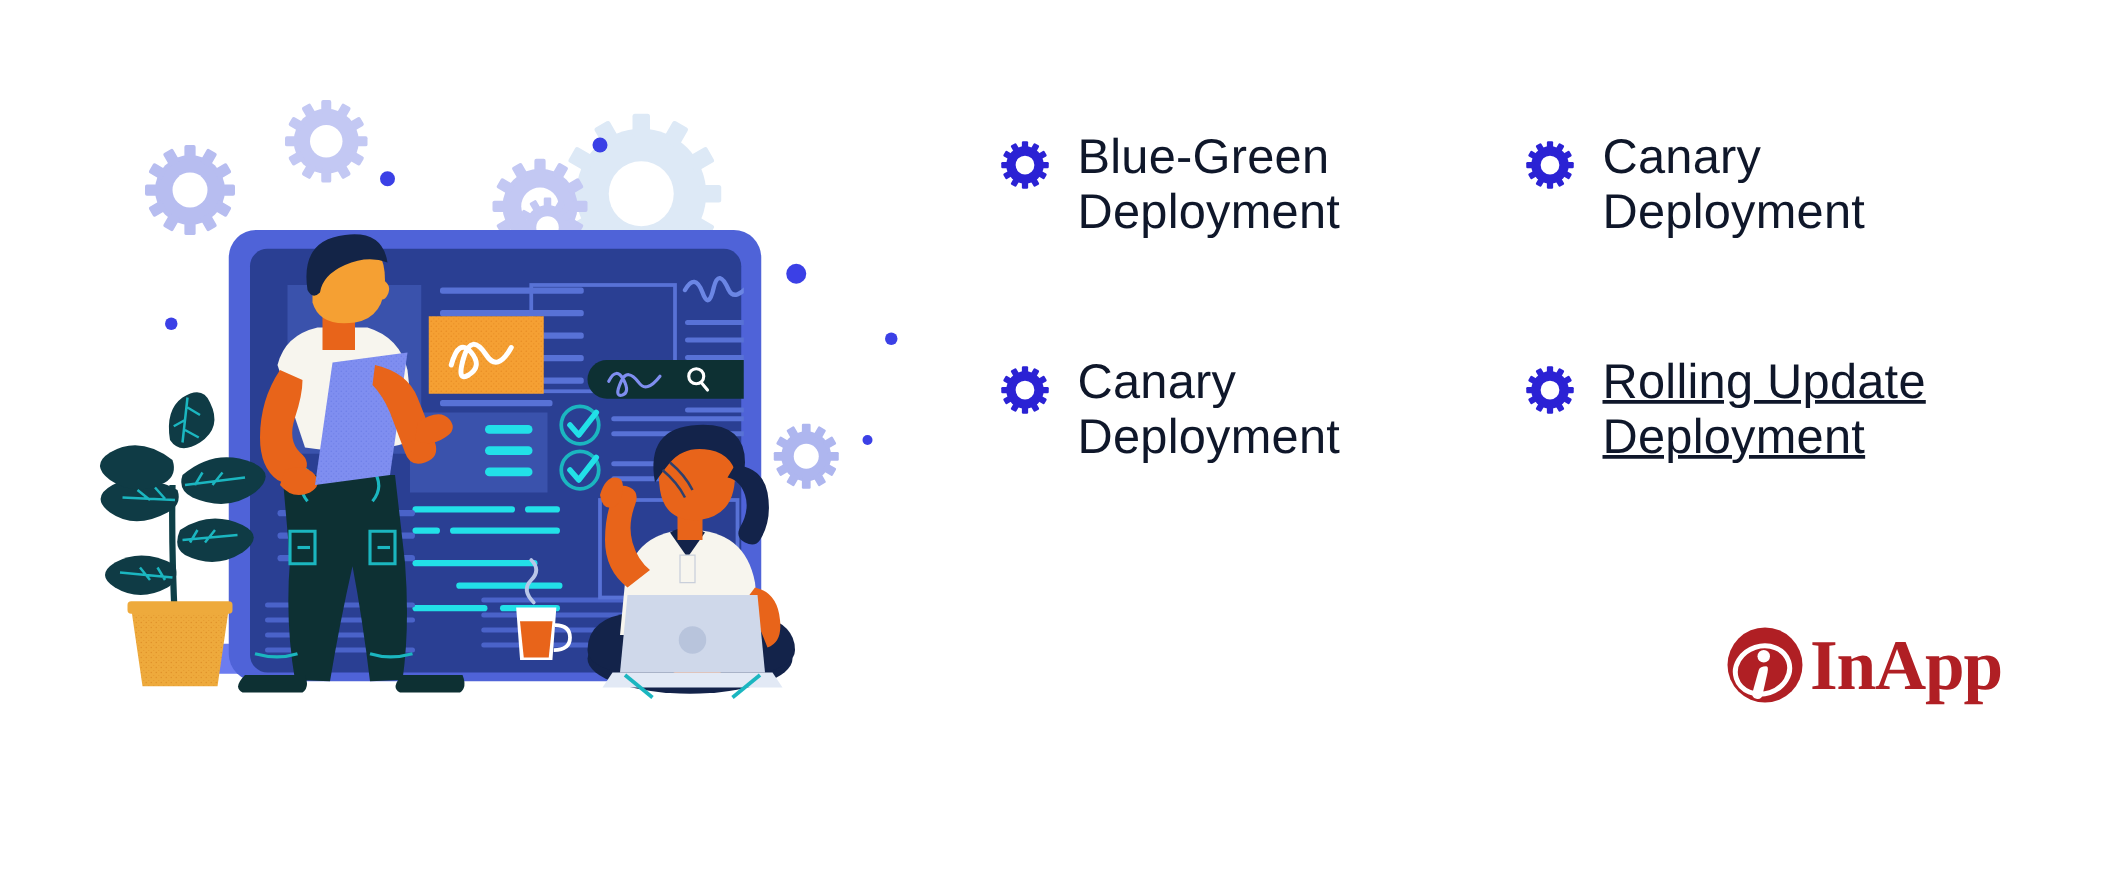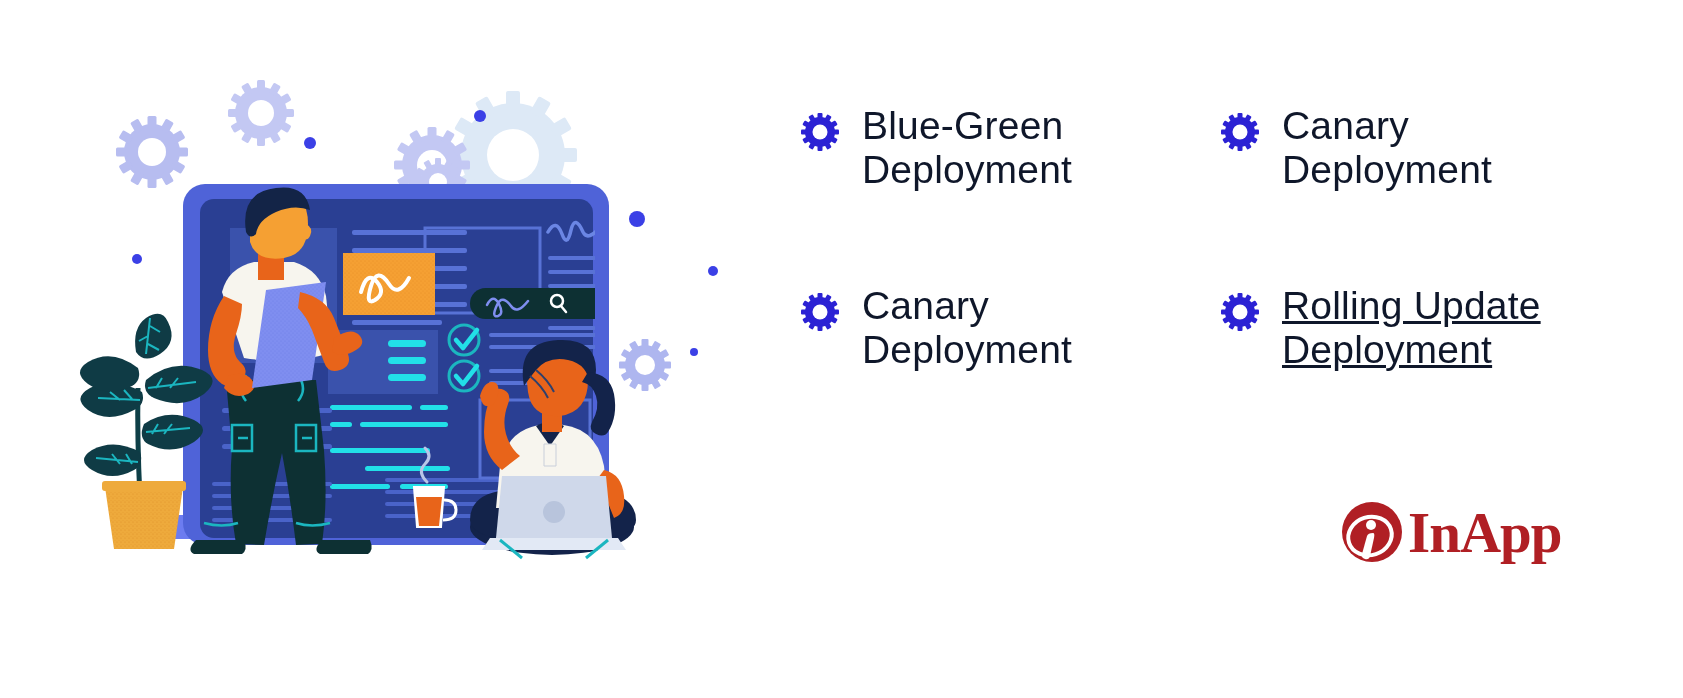--- a/index.html
+++ b/index.html
@@ -60,21 +60,21 @@
     font-family: "Liberation Sans", sans-serif;
   }
   .feature-item.wide .feature-label {
     white-space: pre-line;
     text-decoration: underline;
   }
 
   
   #brand-logo {
     position: absolute;
-    left: 1340px;
+    left: 1380px;
     top: 500px;
     display: flex;
     align-items: center;
     gap: 8px;
   }
   #brand-logo .logo-mark {
     width: 64px;
     height: 64px;
     flex: 0 0 auto;
   }

